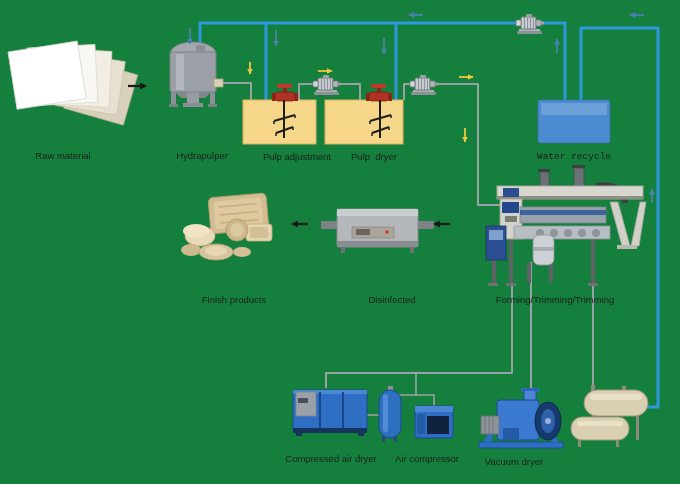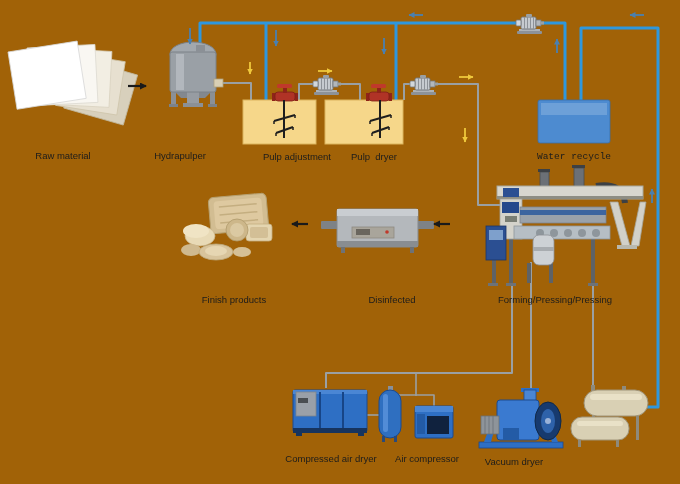--- a/index.html
+++ b/index.html
@@ -2,21 +2,21 @@
 <html style="--pipe-water: #2E97DE; --pipe-gray: #9AA0A4; --arrow-flow: #4A80B0; --arrow-pulp: #EFC83C; --arrow-process: #1A1A1A; --tank-yellow: #F6D78A; --tank-blue: #4D8BD0; --machine-blue: #2E6FC4; --valve-red: #B03326; --container-beige: #D9D0B4;"><head>
 <meta charset="utf-8">
 <style>
   :root{
     --pipe-water:#2E97DE; --pipe-gray:#9AA0A4;
     --arrow-flow:#4A80B0; --arrow-pulp:#EFC83C; --arrow-process:#1A1A1A;
     --tank-yellow:#F6D78A; --tank-blue:#4D8BD0;
     --machine-blue:#2E6FC4; --valve-red:#B03326; --container-beige:#D9D0B4;
   }
   html,body{margin:0;padding:0;background:#ffffff;}
-  .stage{position:relative;width:680px;height:484px;background:#a16207;overflow:hidden;
+  .stage{position:relative;width:680px;height:484px;background:#15803d;overflow:hidden;
          font-family:"Liberation Sans",sans-serif;}
   .stage svg{position:absolute;left:0;top:0;}
   .lbl{position:absolute;font-size:9.5px;line-height:1.2;color:#1c1c1c;text-align:center;white-space:pre;}
   .pipe-water{stroke:var(--pipe-water);stroke-width:3;fill:none;stroke-linejoin:round;}
   .pipe-gray{stroke:var(--pipe-gray);stroke-width:2;fill:none;stroke-linejoin:round;}
   .pipe-gray-thin{stroke:var(--pipe-gray);stroke-width:1.6;fill:none;stroke-linejoin:round;}
   .arrow-flow{stroke:var(--arrow-flow);stroke-width:1.8;fill:none;marker-end:url(#mFlow);}
   .arrow-pulp{stroke:var(--arrow-pulp);stroke-width:1.8;fill:none;marker-end:url(#mPulp);}
   .arrow-proc{stroke:var(--arrow-process);stroke-width:2.2;fill:none;marker-end:url(#mProc);}
   .mh-flow{fill:var(--arrow-flow);} .mh-pulp{fill:var(--arrow-pulp);} .mh-proc{fill:var(--arrow-process);}
@@ -266,23 +266,23 @@
     <path class="arrow-pulp" d="M318 71 H332"></path>
     <path class="arrow-pulp" d="M459 77 H473"></path>
     <path class="arrow-pulp" d="M465 128 V142"></path>
     <path class="arrow-proc" d="M128 86 H146"></path>
     <path class="arrow-proc" d="M308 224 H292"></path>
     <path class="arrow-proc" d="M450 224 H434"></path>
   </g>
 </svg>
 
   <div class="lbl" style="left:13px;top:150px;width:100px;">Raw material</div>
-  <div class="lbl" style="left:130px;top:150px;width:100px;">Hydrapulper</div>
+  <div class="lbl" style="left:152px;top:150px;width:100px;">Hydrapulper</div>
   <div class="lbl" style="left:231px;top:151px;width:100px;text-align:right;">Pulp adjustment</div>
   <div class="lbl" style="left:324px;top:151px;width:100px;">Pulp  dryer</div>
   <div class="lbl" style="left:524px;top:151px;width:100px;font-family:Liberation Mono, monospace;">Water recycle</div>
   <div class="lbl" style="left:184px;top:294px;width:100px;">Finish products</div>
   <div class="lbl" style="left:342px;top:294px;width:100px;">Disinfected</div>
-  <div class="lbl" style="left:475px;top:294px;width:160px;">Forming/Pressing/Pressing</div>
+  <div class="lbl" style="left:475px;top:294px;width:160px;">Forming/Trimming/Trimming</div>
   <div class="lbl" style="left:368px;top:453px;width:118px;">Air compressor</div>
   <div class="lbl" style="left:266px;top:453px;width:130px;">Compressed air dryer</div>
   <div class="lbl" style="left:464px;top:456px;width:100px;">Vacuum dryer</div>
 </div>
 
 </body></html>

